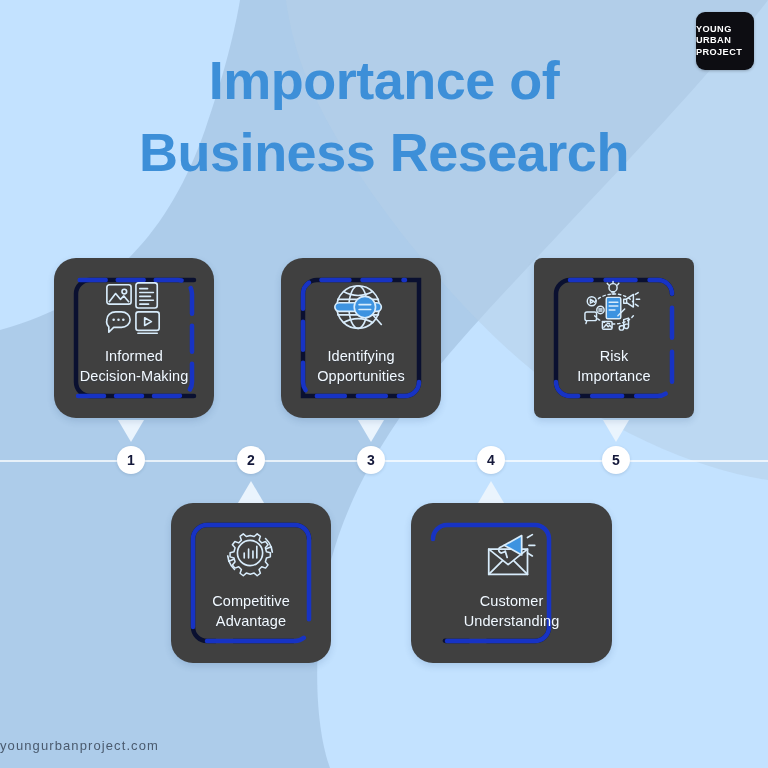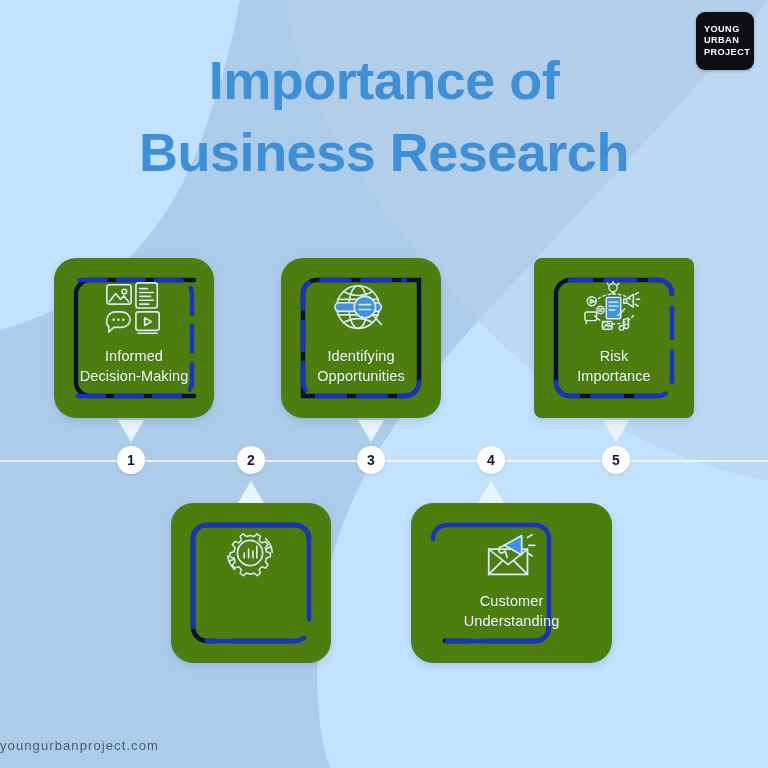--- a/index.html
+++ b/index.html
@@ -13,21 +13,21 @@
 
   
   .bg-layer{position:absolute;inset:0;width:768px;height:768px;}
 
   
   .logo{
     position:absolute;top:12px;right:14px;
     width:58px;height:58px;border-radius:9px;
     background:#0d0d12;
     display:flex;flex-direction:column;justify-content:center;
-    padding-left:8px;box-sizing:border-box;
+    padding-left:0;box-sizing:border-box;
     box-shadow:0 1px 3px rgba(0,0,0,.25);
   }
   .logo span{
     color:#ffffff;font-size:9.2px;font-weight:bold;
     letter-spacing:.4px;line-height:11.6px;
     font-family:"Liberation Sans", sans-serif;
   }
 
   
   .title{
@@ -58,21 +58,21 @@
     border-top:22px solid #eaf4fd;
   }
   .arrow.up{
     border-left:13px solid transparent;border-right:13px solid transparent;
     border-bottom:22px solid #eaf4fd;
   }
 
   
   .card{
     position:absolute;width:160px;height:160px;border-radius:22px;
-    background:#4d7c0f;
+    background:#404040;
     box-shadow:0 3px 7px rgba(30,70,120,.16);
   }
   .frame{position:absolute;inset:0;pointer-events:none;}
   .frame svg{display:block;}
   .card-body{
     position:absolute;left:0;right:0;top:0;bottom:0;
     display:flex;flex-direction:column;align-items:center;
     justify-content:flex-start;padding-top:22px;box-sizing:border-box;
   }
   .card-icon{width:62px;height:58px;display:block;}
@@ -248,20 +248,24 @@
                    l-4.4,-1.2 l0,-4.6 l4.4,-1.2 l1.2,-4.4 l-3,-3.4 l2.8,-3.6 l4.3,1.5 l3,-3 l-1.5,-4.3
                    l3.6,-2.8 l3.4,3 z" transform="translate(-1,-3) scale(0.92) translate(3,4)"></path>
           <circle cx="31" cy="28" r="13"></circle>
           <path d="M25,33 v-5 M29.5,33 v-9 M34,33 v-7 M38,33 v-12"></path>
           <path d="M9,36 a23,23 0 0 0 6,9" stroke-width="1.6"></path>
           <path d="M8,31 l1.2,5.5 l5,-2"></path>
           <path d="M53,22 a23,23 0 0 0 -6,-9" stroke-width="1.6"></path>
           <path d="M54,27 l-1.2,-5.5 l-5,2"></path>
         </g>
       </svg>
+      <div class="card-label">
+        <div>Competitive</div>
+        <div>Advantage</div>
+      </div>
     </div>
   </div>
 
   <div class="card" style="left:411px;top:503px;padding-left:41px;">
     <div class="frame">
       <svg width="160" height="160" viewBox="0 0 160 160">
         <path d="M138,124 a14,14 0 0 1 -14,14 H36 a14,14 0 0 1 -14,-14 V36 a14,14 0 0 1 14,-14 H124" fill="none" stroke="#0a1030" stroke-width="4.5" stroke-linecap="round" stroke-dasharray="70 18 24 400"></path>
         <path d="M22,36 a14,14 0 0 1 14,-14 H124 a14,14 0 0 1 14,14 V124 a14,14 0 0 1 -14,14 H36" fill="none" stroke="#1733c4" stroke-width="4.5" stroke-linecap="round" stroke-dasharray="330 70"></path>
       </svg>
     </div>

